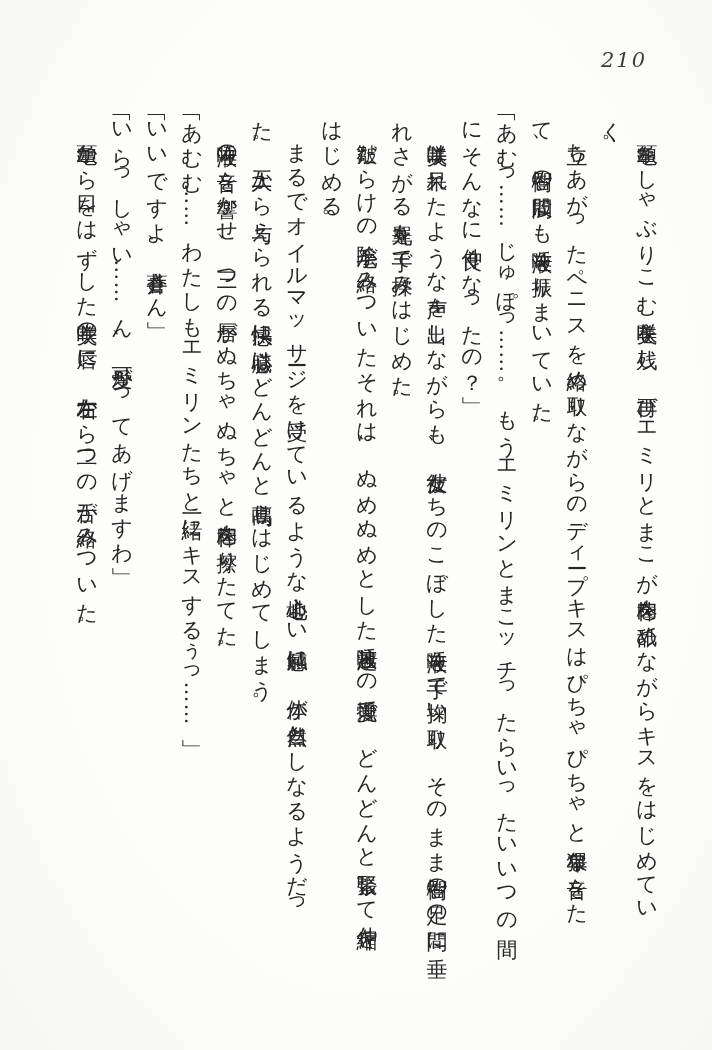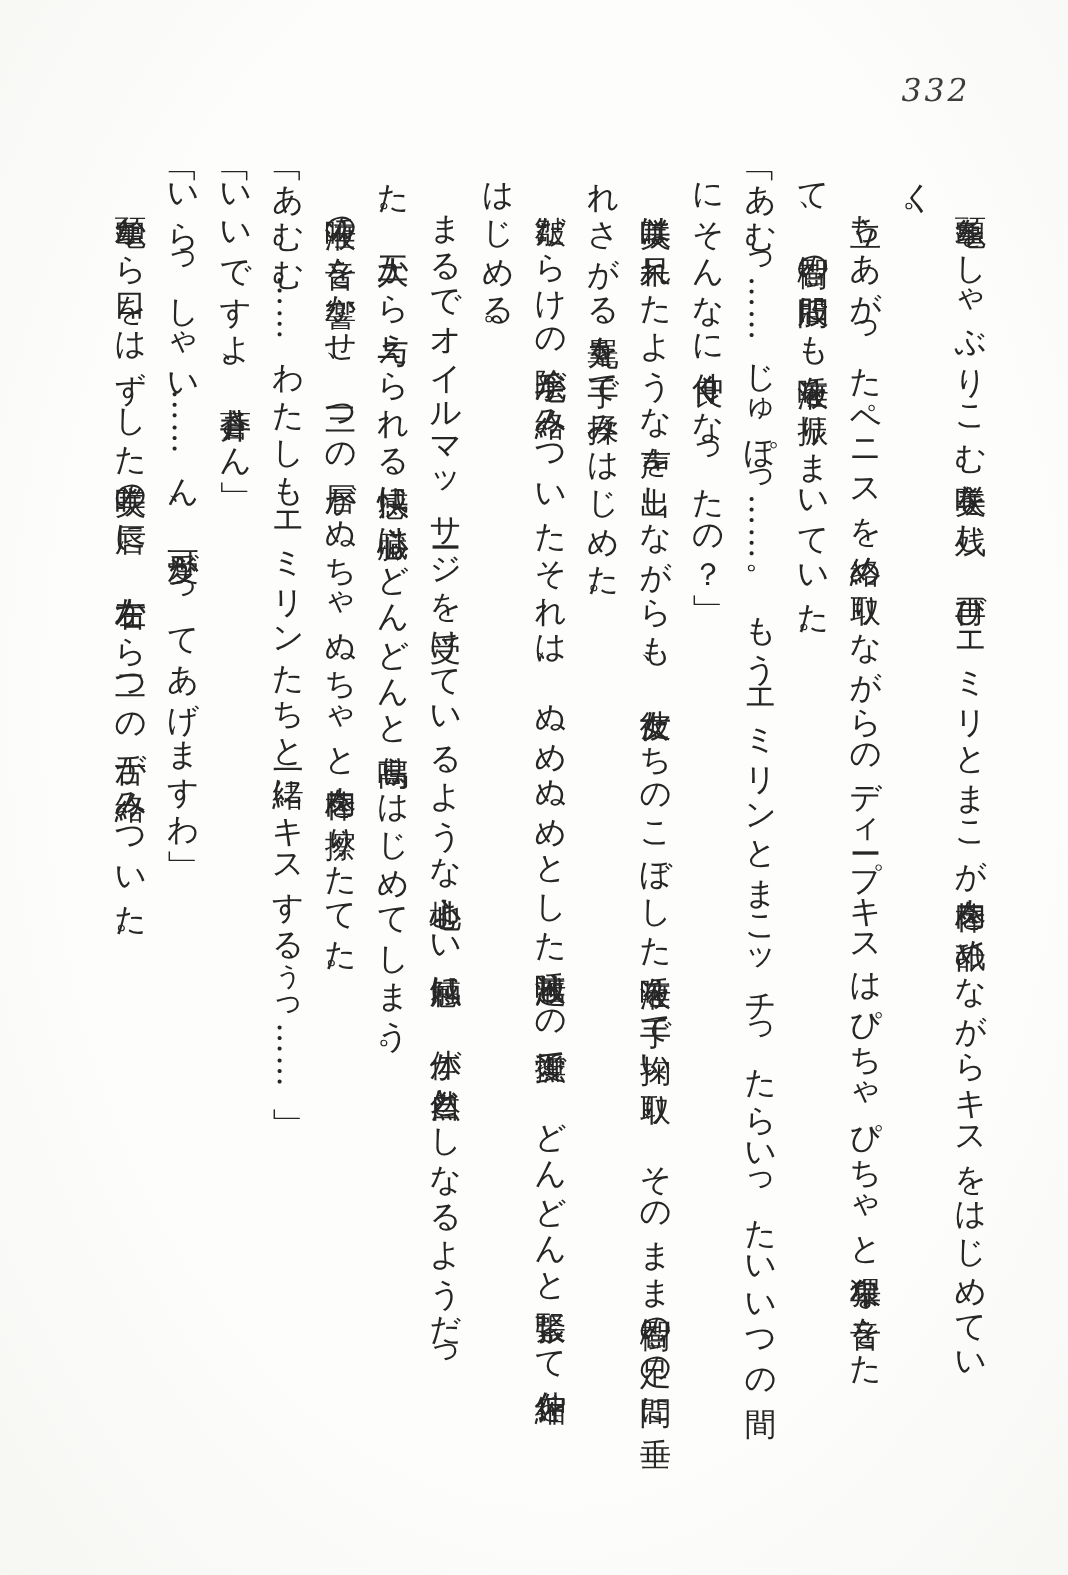--- a/index.html
+++ b/index.html
@@ -46,21 +46,21 @@
     padding: 0;
   }
   .text-block p.indent {
     text-indent: 1em;
   }
 </style>
 </head>
 <body>
 
 <div class="page">
-  <div class="page-number">332</div>
+  <div class="page-number">210</div>
   <div class="text-block" id="text-block">
       <p class="indent">亀頭をしゃぶりこむ美咲を残し、再びエミリとまこが肉棒を舐めながらキスをはじめていく。</p>
       <p class="indent">立ちあがったペニスを絡め取りながらのディープキスはぴちゃぴちゃと卑猥な音をたて、智樹の股間にも唾液を振りまいていた。</p>
       <p class="">「あむっ……じゅぽっ……。もうエミリンとまこッチったらいったいいつの間にそんなに仲良くなったの？」</p>
       <p class="indent">美咲は呆れたような声を出しながらも、彼女たちのこぼした唾液を手で掬い取り、そのまま智樹の足の間に垂れさがる睾丸を手で揉みはじめた。</p>
       <p class="indent">皺だらけの陰毛が絡みついたそれは、ぬめぬめとした唾液越しの愛撫で、どんどんと緊張して伸縮をはじめる。</p>
       <p class="indent">まるでオイルマッサージを受けているような心地よい感触に、体が自然としなるようだった。三人から与えられる快感に心臓はどんどんと高鳴りはじめてしまう。</p>
       <p class="indent">唾液の音を響かせ、三つの唇がぬちゃぬちゃと肉棒を擦りたてた。</p>
       <p class="">「あむむ……わたしもエミリンたちと一緒にキスするぅっ……」</p>
       <p class="">「いいですよ、蒼井さん」</p>

